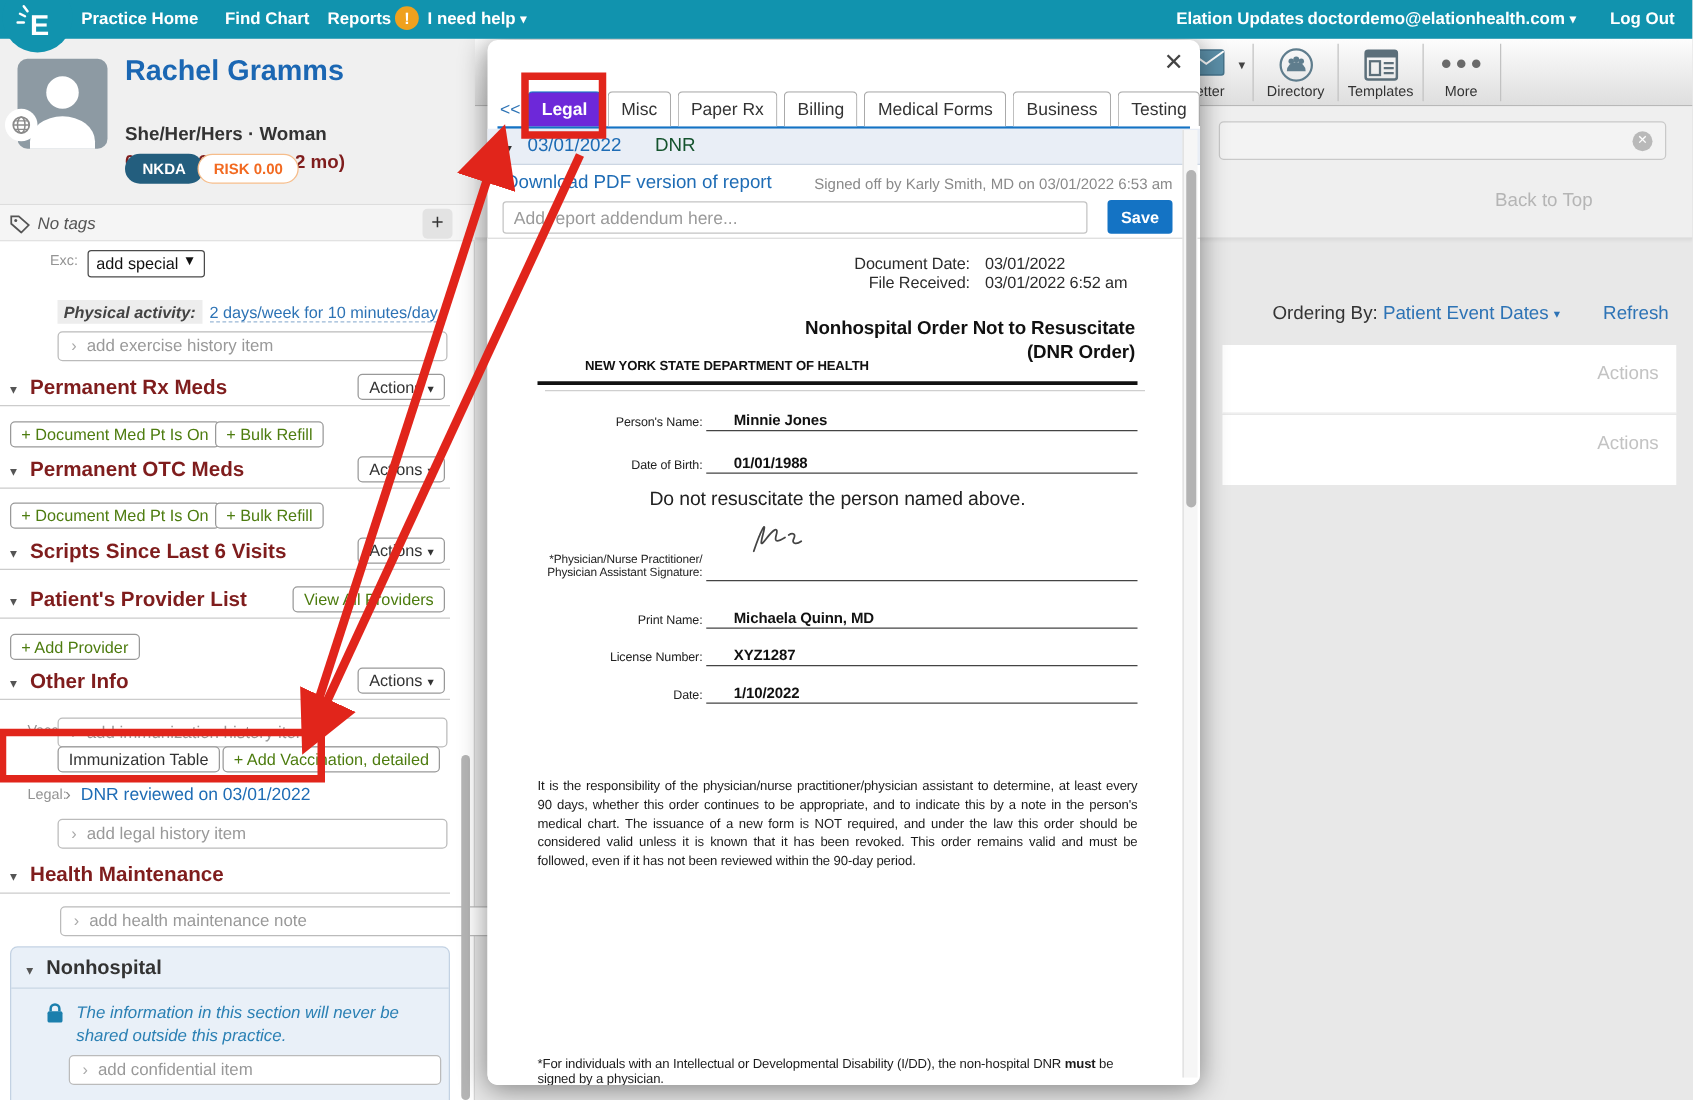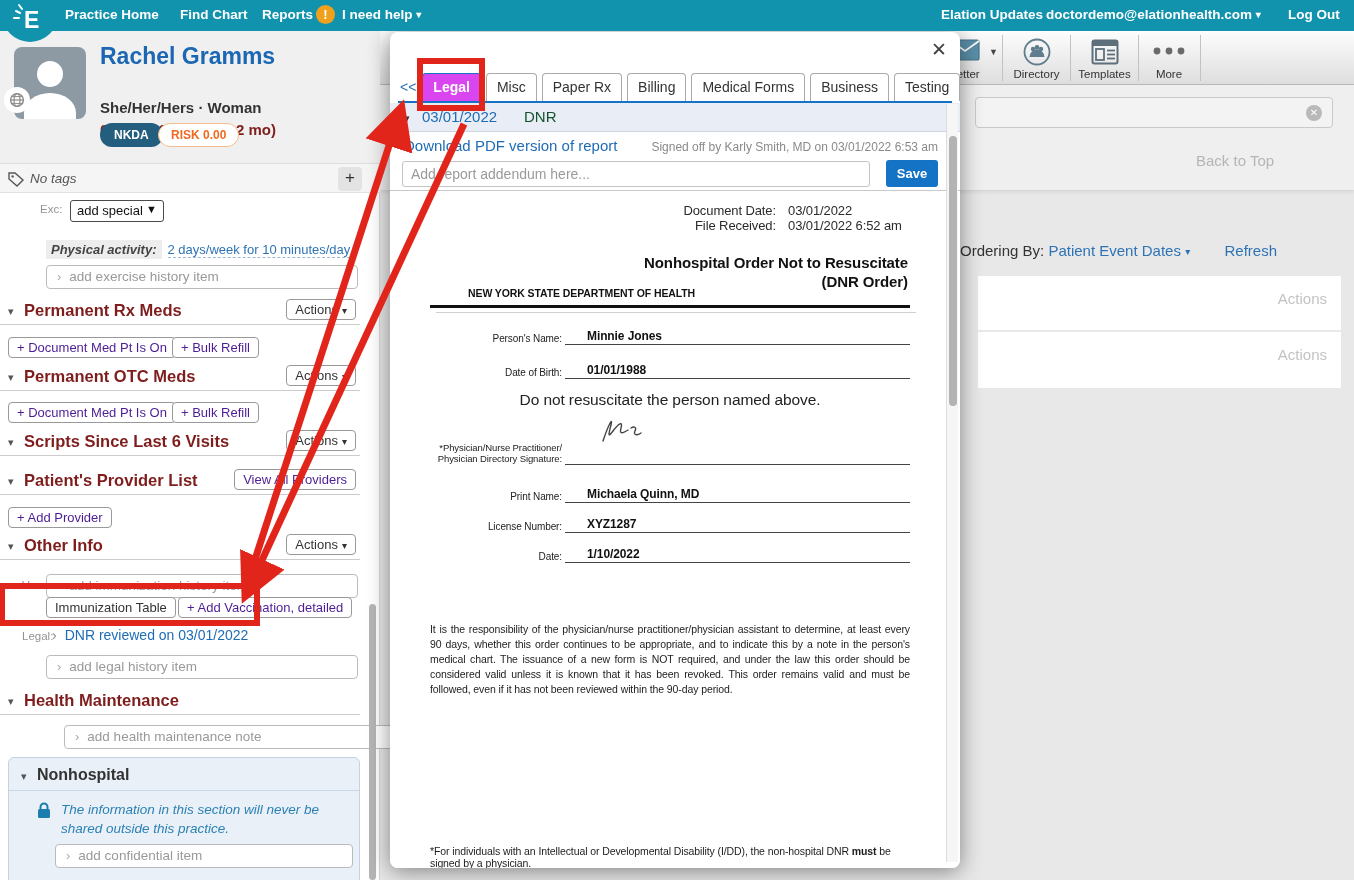--- a/index.html
+++ b/index.html
@@ -39,21 +39,21 @@
   .pa-value { color:#2d73b5; border-bottom:1px dashed #9ab8d6; margin-left:6px; cursor:pointer; }
 
   .addline { position:absolute; height:24px; border:1px solid #bbb; border-radius:4px; background:#fff; color:#999; font-size:13.5px; line-height:22px; padding-left:10px; cursor:text; }
   .addline .chev { color:#aaa; margin-right:8px; font-size:13px; }
 
   .sec-head { position:absolute; left:0; width:360px; }
   .sec-caret { position:absolute; left:8px; top:4px; font-size:11px; color:#555; cursor:pointer; }
   .sec-title { position:absolute; left:24px; top:0; font-size:16.5px; font-weight:bold; color:#7f1d1d; }
   .sec-rule { position:absolute; left:0; width:360px; border-top:1px solid #ccc; }
   .btn { border:1px solid #999; border-radius:4px; background:#fff; font-size:13px; padding:2px 8px; position:absolute; cursor:pointer; white-space:nowrap; }
-  .btn.blue { color:#4c1d95;text-align:right; }
+  .btn.blue { color:#4d7c0f;text-align:right; }
   .btn.dark { color:#333; }
   .btn .bcaret { font-size:10px; margin-left:4px; }
 
   .conf-panel { position:absolute; left:8px; top:690px; width:352px; height:132px; background:#e9f0f8; border:1px solid #c3d2e3; border-radius:6px; }
   .conf-title { position:absolute; left:28px; top:8px; font-size:16px; font-weight:bold; color:#333; }
   .conf-caret { position:absolute; left:12px; top:12px; font-size:11px; color:#555; cursor:pointer; }
   .conf-rule { position:absolute; left:0; top:32px; width:100%; border-top:1px solid #c9d6e4; }
   .conf-text { position:absolute; left:52px; top:42px; width:270px; font-size:13.5px; font-style:italic; color:#2b80b4; line-height:19px; }
   .conf-lock { position:absolute; left:28px; top:44px; }
 
@@ -62,32 +62,32 @@
   
   .rightbg { position:absolute; left:380px; top:31px; width:974px; height:849px; background:#e8e8e8; }
   .toolbar { position:absolute; left:380px; top:31px; width:974px; height:54px; background:linear-gradient(#fdfdfd,#dedede); border-bottom:1px solid #b8b8b8; }
   .toolbtn { position:absolute; top:0; height:54px; text-align:center; cursor:pointer; }
   .toolbtn .tlabel { position:absolute; bottom:5px; width:100%; font-size:11.5px; color:#333; }
   .tool-sep { position:absolute; top:4px; width:1px; height:46px; background:#c2c2c2; }
   .searchpanel { position:absolute; left:380px; top:85px; width:974px; height:106px; background:#efefef; border-bottom:1px solid #d8d8d8; box-shadow:0 2px 3px rgba(0,0,0,0.06); }
   .searchbox { position:absolute; left:975px; top:97px; width:358px; height:31px; background:#f3f3f3; border:1px solid #c9c9c9; border-radius:4px; }
   .clearicon { position:absolute; left:1306px; top:105px; width:16px; height:16px; border-radius:50%; background:#b9b9b9; color:#fff; font-size:10px; text-align:center; line-height:16px; cursor:pointer; }
   .backtotop { position:absolute; left:1196px; top:152px; font-size:15px; color:#b5b5b5; cursor:pointer; }
-  .orderrow { position:absolute; left:960px; top:242px; width:375px; font-size:15px; color:#333; }
+  .orderrow { position:absolute; left:960px; top:242px; width:375px; text-align:right; font-size:15px; color:#333; }
   .orderrow .bluelink { color:#2d73b5; cursor:pointer; }
   .whiterow { position:absolute; left:978px; width:363px; background:#fff; }
   .row-actions { position:absolute; right:14px; font-size:15px; color:#c3c3c3; cursor:pointer; }
 
   
   .modal { position:absolute; left:390px; top:32px; width:570px; height:836px; background:#fff; border-radius:8px; box-shadow:0 3px 22px rgba(0,0,0,0.45); z-index:50; }
   .modal-close { position:absolute; right:13px; top:6px; font-size:19px; color:#444; cursor:pointer; }
   .tabsrow { position:absolute; left:8px; top:40px; width:554px; height:31px; border-bottom:2px solid #1473c4; display:flex; align-items:flex-end; }
   .backlink { font-size:14px; color:#2d73b5; margin:0 6px 6px 2px; cursor:pointer; }
   .tab { border:1px solid #aaa; border-bottom:none; border-radius:4px 4px 0 0; background:#fff; color:#333; font-size:14px; padding:5px 10px 6px; margin-right:5px; cursor:pointer; white-space:nowrap; }
-  .tab.active { background:#d946ef; border-color:#1473c4; color:#fff; font-weight:bold; }
+  .tab.active { background:#6d28d9; border-color:#1473c4; color:#fff; font-weight:bold; }
   .docheader { position:absolute; left:0; top:71px; width:570px; height:29px; background:#e9eef6; border-bottom:1px solid #ccd6e3; }
   .docheader .dh-caret { position:absolute; left:14px; top:9px; font-size:11px; color:#333; cursor:pointer; }
   .docheader .dh-date { position:absolute; left:32px; top:5px; font-size:15px; color:#1e6cb5; cursor:pointer; }
   .docheader .dh-type { position:absolute; left:134px; top:5px; font-size:15px; color:#14532d; cursor:pointer; }
   .reportrow { position:absolute; left:0; top:100px; width:570px; height:28px; }
   .dl-link { position:absolute; left:14px; top:5px; font-size:15px; color:#1e6cb5; cursor:pointer; }
   .signedoff { position:absolute; right:22px; top:8px; font-size:12px; color:#8a8a8a; }
   .addendumrow { position:absolute; left:0; top:128px; width:570px; height:30px; }
   .addendum-input { position:absolute; left:12px; top:1px; width:468px; height:26px; border:1px solid #c3c3c3; border-radius:3px; font-size:14px; color:#333; padding:0 8px; font-family:"Liberation Sans",sans-serif; }
   .addendum-input::placeholder { color:#9a9a9a; }
@@ -230,21 +230,21 @@
 
     <div style="position:absolute;left:22px;top:599px" class="smalllabel">Legal:</div>
     <div style="position:absolute;left:52px;top:596px;font-size:14px;color:#1e6cb5;cursor:pointer"><span style="color:#888;margin-right:8px">›</span><span>DNR reviewed on 03/01/2022</span></div>
     <div class="addline" style="left:46px;top:624px;width:312px"><span class="chev">›</span><span>add legal history item</span></div>
 
     <div class="sec-head" style="top:660px">
       <span class="sec-caret">▾</span>
       <span class="sec-title">Health Maintenance</span>
     </div>
     <div class="sec-rule" style="top:683px"></div>
-    <div class="addline" style="left:64px;top:694px;width:360px;z-index:2"><span class="chev">›</span><span>add health maintenance note</span></div>
+    <div class="addline" style="left:48px;top:694px;width:360px;z-index:2"><span class="chev">›</span><span>add health maintenance note</span></div>
 
     <div class="conf-panel" style="top:726px">
       <span class="conf-caret">▾</span>
       <span class="conf-title">Nonhospital</span>
       <div class="conf-rule"></div>
       <svg class="conf-lock" width="14" height="17" viewBox="0 0 14 17">
           <rect x="1" y="7" width="12" height="9" rx="1.5" fill="#1b7fad"></rect>
           <path d="M3.5 7 V5 a3.5 3.5 0 0 1 7 0 V7" fill="none" stroke="#1b7fad" stroke-width="2"></path>
         </svg>
       <div class="conf-text"><span>The information in this section will never be</span><br><span>shared outside this practice.</span></div>
@@ -365,21 +365,21 @@
         <span class="fline"><span>Minnie Jones</span></span>
       </div>
       <div class="fieldrow" style="top:172px">
         <span class="flabel">Date of Birth:</span>
         <span class="fline"><span>01/01/1988</span></span>
       </div>
 
       <div class="statement">Do not resuscitate the person named above.</div>
 
       <div class="fieldrow" style="top:248px">
-        <span class="flabel siglabel"><span>*Physician/Nurse Practitioner/</span><br><span>Physician Directory Signature:</span></span>
+        <span class="flabel siglabel"><span>*Physician/Nurse Practitioner/</span><br><span>Physician Assistant Signature:</span></span>
         <span class="fline" style="min-height:26px">
           <svg class="squiggle" width="66" height="30" viewBox="0 0 66 30">
               <path d="M8 26 C14 8 18 2 16 10 C14 18 12 24 18 16 C24 8 28 6 26 13 C24 20 28 18 33 15 M36 13 c3 -2 6 -1 4 3 c-2 4 2 5 6 2" fill="none" stroke="#444" stroke-width="1.4" stroke-linecap="round"></path>
             </svg>
         </span>
       </div>
       <div class="fieldrow" style="top:296px">
         <span class="flabel">Print Name:</span>
         <span class="fline"><span>Michaela Quinn, MD</span></span>
       </div>

